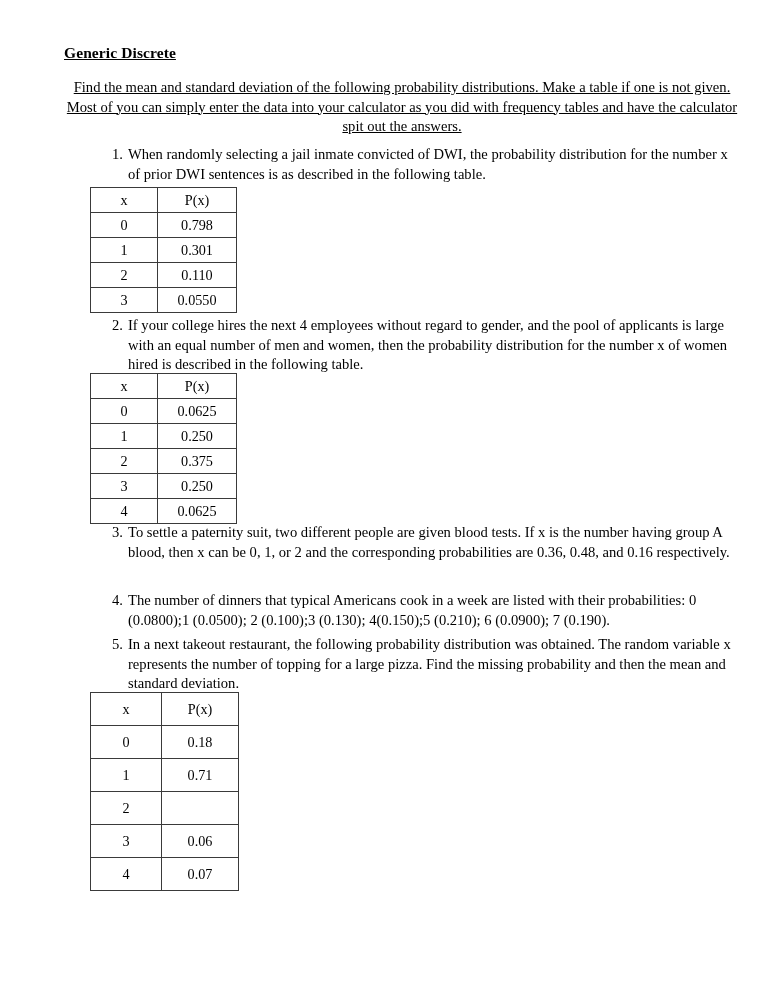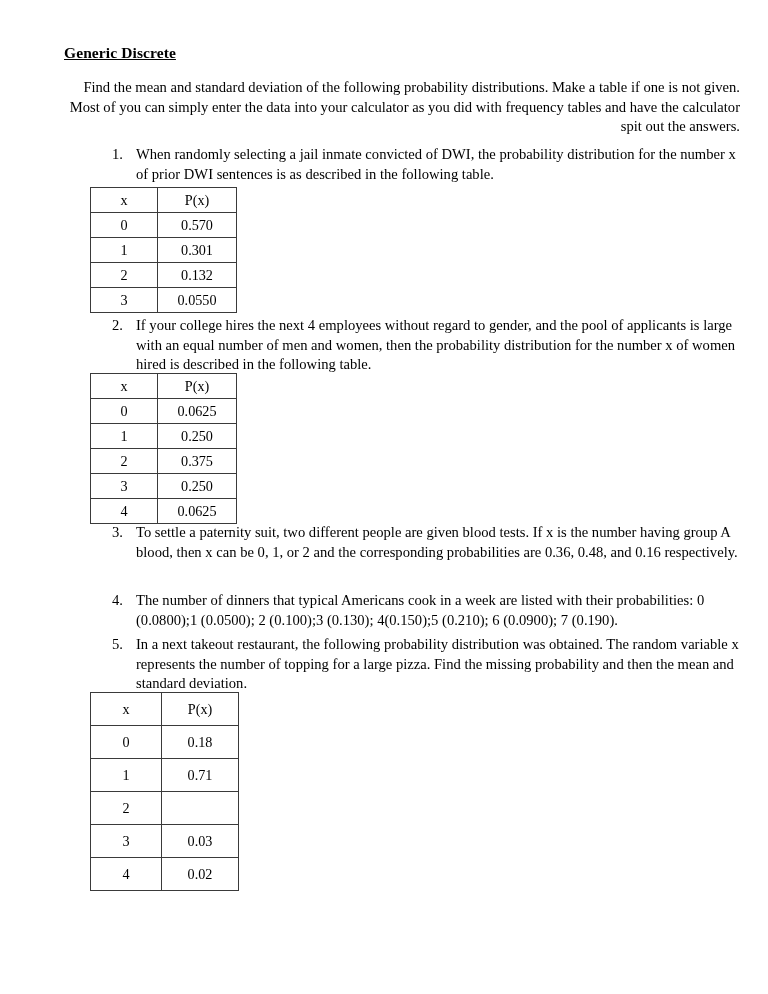--- a/index.html
+++ b/index.html
@@ -31,39 +31,40 @@
     text-decoration: underline;
     letter-spacing: 0.1px;
   }
   .intro {
     position: absolute;
     left: 64px;
     top: 78px;
     width: 676px;
     font-size: 14.6px;
     line-height: 19.5px;
-    text-align: right;
+    text-align: center;
+    text-decoration: underline;
   }
   .item {
     position: absolute;
     left: 112px;
     width: 630px;
     font-size: 14.6px;
     line-height: 19.5px;
   }
   .item-num {
     position: absolute;
     left: 0;
     top: 0;
     width: 20px;
     text-align: left;
   }
   .item-body {
     display: block;
-    margin-left: 24px;
+    margin-left: 16px;
   }
   .ptable {
     position: absolute;
     border-collapse: collapse;
     border-spacing: 0;
     background: #ffffff;
   }
   .ptable td {
     border: 1.6px solid #3a3a3a;
     font-size: 14.2px;
@@ -99,29 +100,29 @@
   </div>
 
   <table class="ptable compact" style="left:90px; top:187px;">
     <tbody>
         <tr>
       <td class="col-x">x</td>
       <td class="col-p">P(x)</td>
     </tr>
     <tr>
       <td class="col-x">0</td>
-      <td class="col-p">0.570</td>
+      <td class="col-p">0.798</td>
     </tr>
     <tr>
       <td class="col-x">1</td>
       <td class="col-p">0.301</td>
     </tr>
     <tr>
       <td class="col-x">2</td>
-      <td class="col-p">0.132</td>
+      <td class="col-p">0.110</td>
     </tr>
     <tr>
       <td class="col-x">3</td>
       <td class="col-p">0.0550</td>
     </tr>
   </tbody>
     </table>
 
   <div class="item" style="top:316px;">
     <span class="item-num">2.</span>
@@ -185,22 +186,22 @@
     <tr>
       <td class="col-x">1</td>
       <td class="col-p">0.71</td>
     </tr>
     <tr>
       <td class="col-x">2</td>
       <td class="col-p"></td>
     </tr>
     <tr>
       <td class="col-x">3</td>
-      <td class="col-p">0.03</td>
+      <td class="col-p">0.06</td>
     </tr>
     <tr>
       <td class="col-x">4</td>
-      <td class="col-p">0.02</td>
+      <td class="col-p">0.07</td>
     </tr>
   </tbody>
     </table>
 
 </div>
 
 </body></html>

